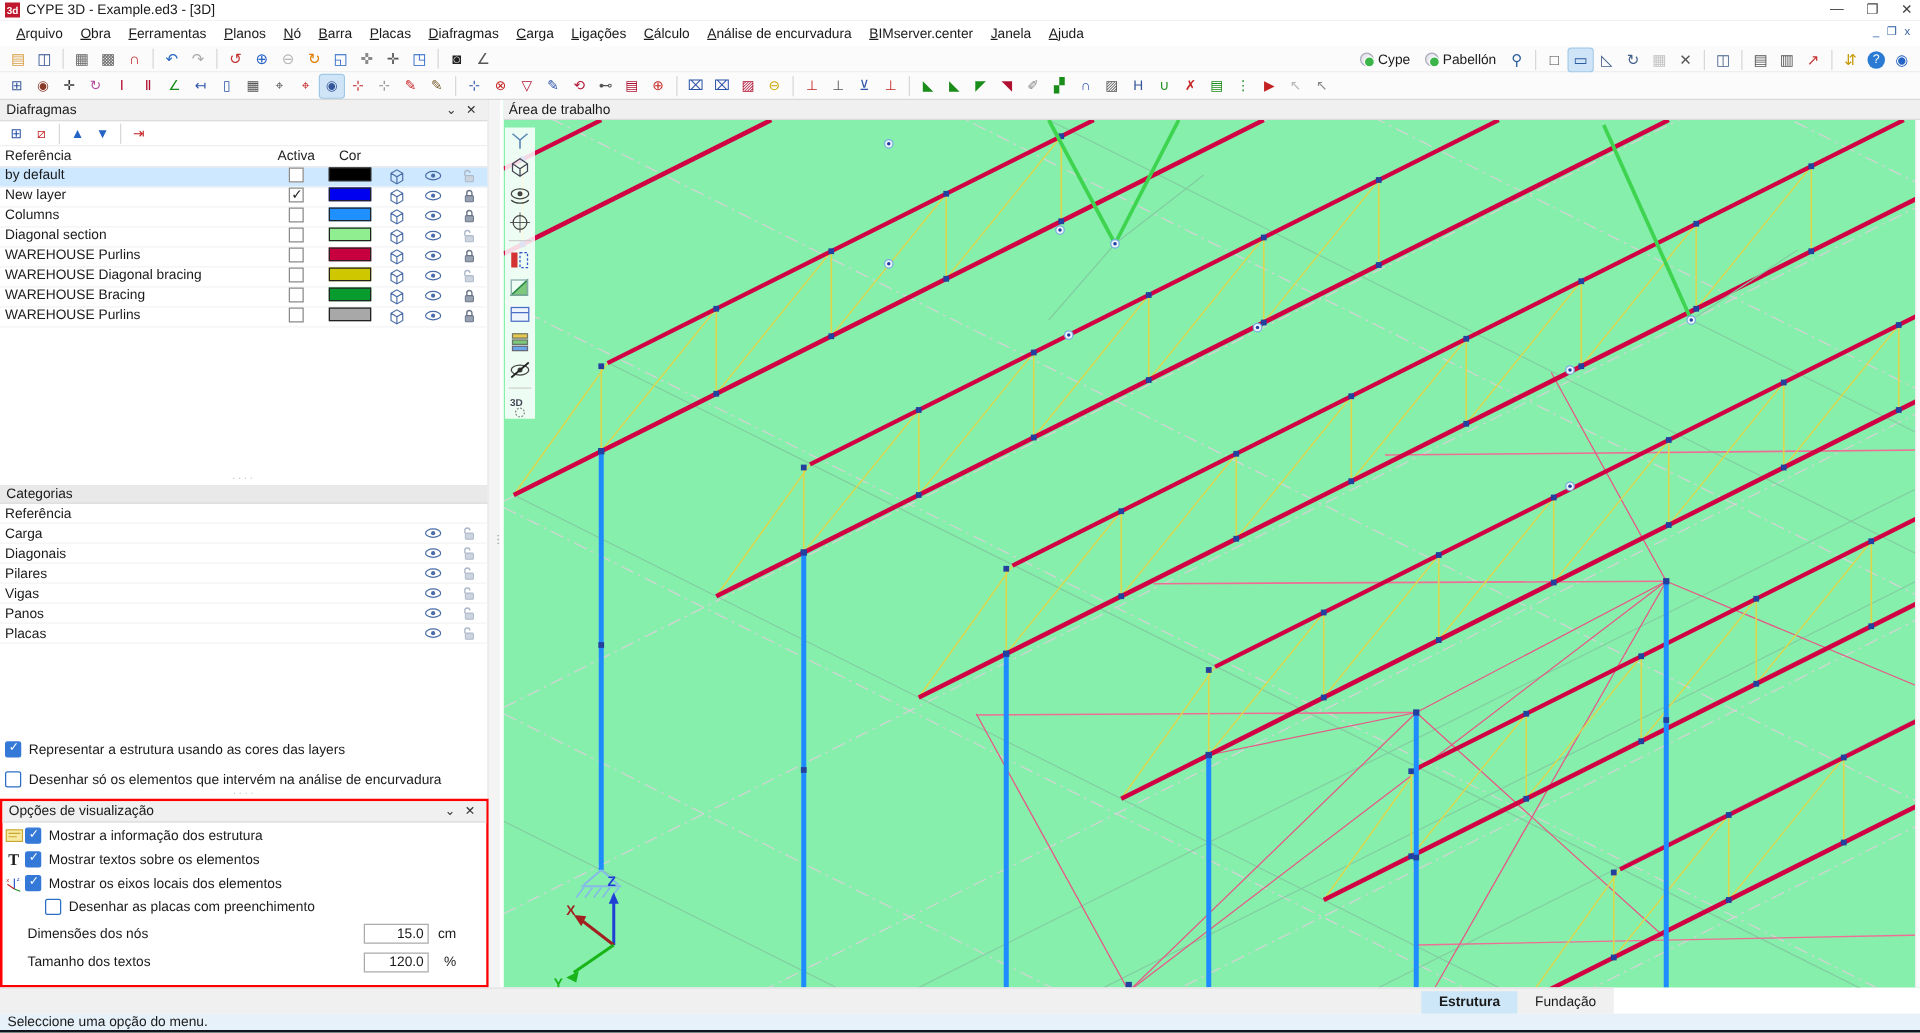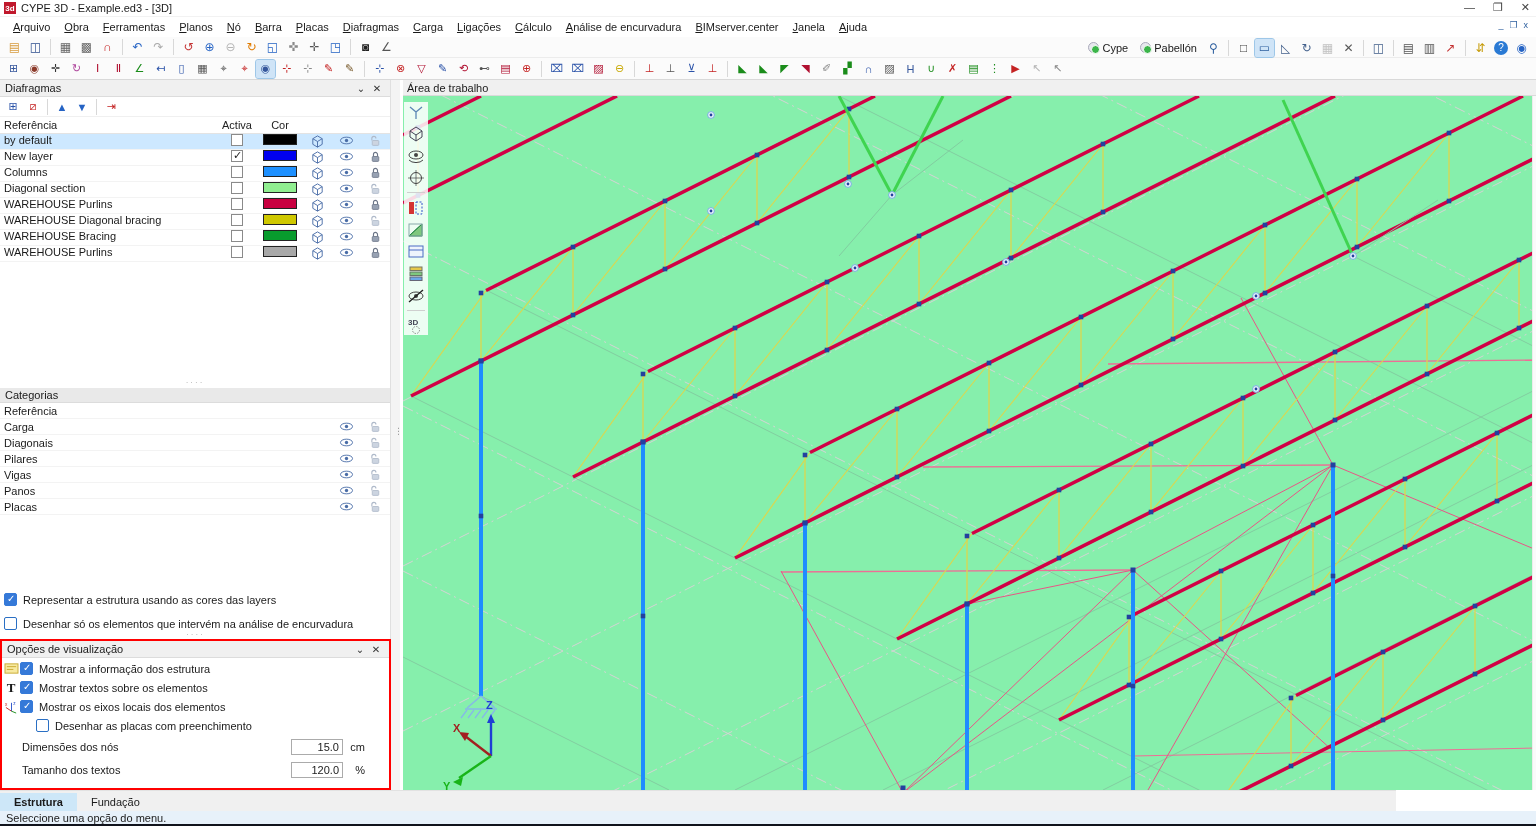--- a/index.html
+++ b/index.html
@@ -65,22 +65,22 @@
   
   #workspace { position:absolute; left:403px; top:80px; width:1136px; height:710px; background:#86efac; }
   #ws-header { height:16px; background:#f0f0f0; border-bottom:1px solid #dadada; display:flex; align-items:center; padding-left:4px;}
   #ws-canvas { position:relative; width:1136px; height:694px; }
   #side-toolbar { position:absolute; left:1px; top:6px; width:24px; display:flex; flex-direction:column;
     align-items:center; gap:3px; background:rgba(255,255,255,.85); z-index:5; }
   .st-icon { width:20px; height:19px; display:flex; align-items:center; justify-content:center; }
   .st-sep { width:18px; height:1px; background:#cfcfcf; margin:2px 0; }
   #right-strip { position:absolute; right:0; top:0; width:7px; height:694px; background:#fafafa; border-left:1px solid #ececec; z-index:4;}
   
-  #tabsbar { position:absolute; left:0; top:790px; width:1396px; height:21px; background:#f0f0f0;
-    display:flex; align-items:flex-end; border-top:1px solid #e2e2e2; }
+  #tabsbar { position:absolute; left:0; top:790px; width:1291px; height:21px; background:#f0f0f0;
+    display:flex; align-items:flex-end; border-top:1px solid #e2e2e2;justify-content:flex-end; }
   .tab { padding:3px 14px 3px 14px; }
   .tab.active { background:#cde7f8; font-weight:bold; }
   #statusbar { position:absolute; left:0; top:811px; width:1536px; height:13px; background:#e7f1fa;
     display:flex; align-items:center; padding-left:6px; }
   #bottom-strip { position:absolute; left:0; top:824px; width:1536px; height:2px; background:#10131c; }
   .vsplit { position:absolute; left:391px; top:80px; width:9px; height:710px; background:#f4f4f4; }
   .vsplit .grip { position:absolute; left:3px; top:346px; color:#9a9a9a; font-size:9px; }
 </style>
 </head>
 <body>

